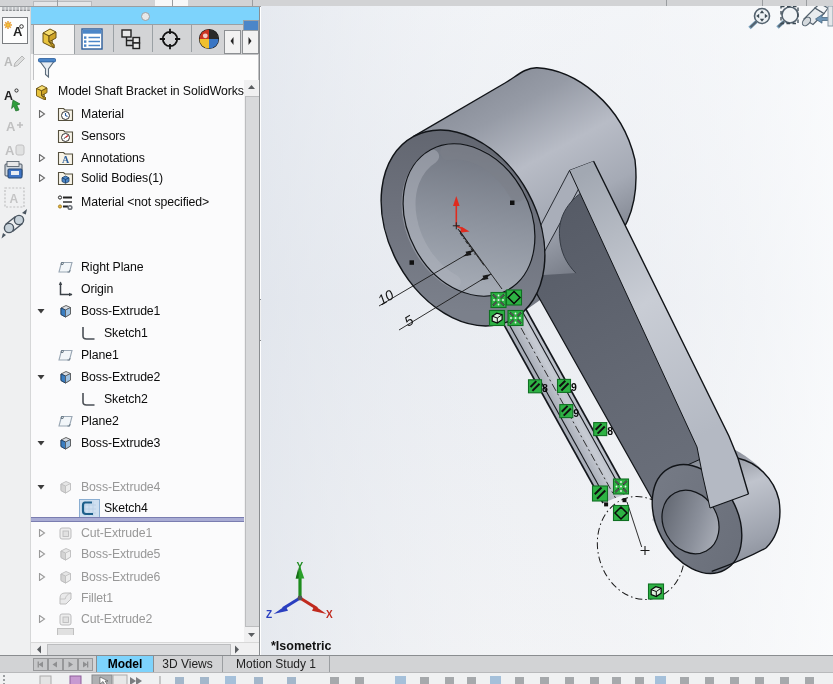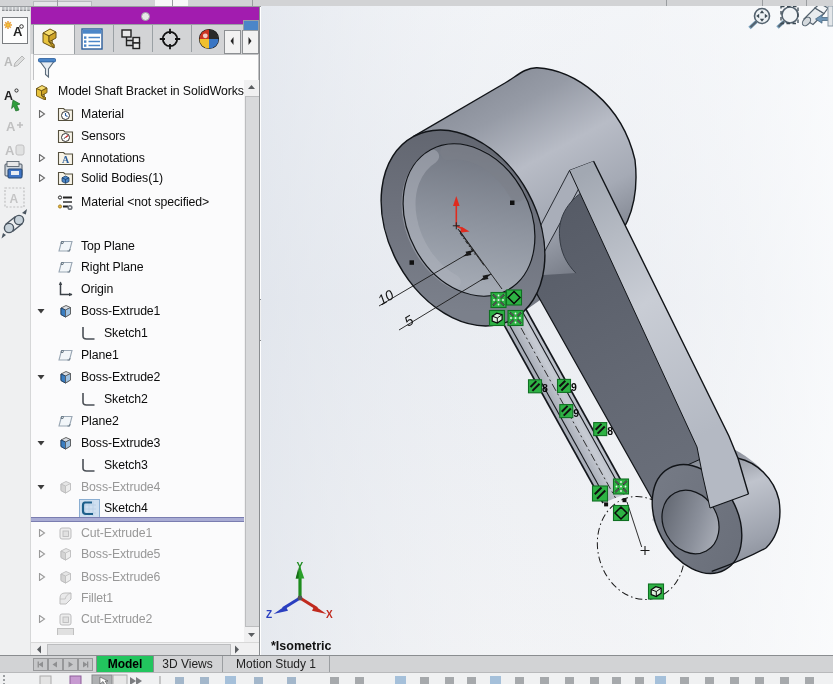--- a/index.html
+++ b/index.html
@@ -94,21 +94,21 @@
     <g stroke="#4a5560" fill="none" stroke-width="1.4">
       <circle cx="9" cy="211" r="4.6" fill="#c8d3db"></circle>
       <circle cx="19" cy="203" r="4.6" fill="#c8d3db"></circle>
       <path d="M5.5 207.5 L15.5 199.5 M12.5 214.5 L22.5 206.5"></path>
     </g>
     <path d="M22 196 L27 192 L25.8 197.5 Z" fill="#4a5560"></path>
     <path d="M6 218 L1.5 221.5 L3 216 Z" fill="#4a5560"></path>
   </svg>
 </div>
 
-<div class="abs" id="panel" style="left:31px;top:7px;width:228px;height:648px;background:#a21caf;">
+<div class="abs" id="panel" style="left:31px;top:7px;width:228px;height:648px;background:#7dd3fc;">
 
   <div class="abs" style="left:110px;top:5px;width:7px;height:7px;border:1px solid #9aa0a4;border-radius:50%;background:#e8e8e8;"></div>
 
   <div class="abs" style="left:0px;top:17px;width:228px;height:29px;background:#d3d4d6;border-top:1px solid #9aa0a4;border-bottom:1px solid #9aa0a4;"></div>
   <div class="abs" style="left:2px;top:17px;width:40px;height:30px;background:#f6f6f6;border:1px solid #9aa0a4;border-bottom:none;"></div>
 
   <svg class="abs" style="left:2px;top:17px" width="226" height="29" viewBox="0 0 226 29">
 
     <g stroke="#9aa0a4">
         <path d="M41.5 0 L41.5 29 M80.5 1 L80.5 28 M119.5 1 L119.5 28 M158.5 1 L158.5 28"></path>
@@ -229,27 +229,20 @@
           <circle cx="3" cy="3.5" r="1.6" fill="none" stroke="#222" stroke-width="1"></circle>
           <path d="M6 3.5 L15 3.5" stroke="#222" stroke-width="2"></path>
           <path d="M6 8 L15 8" stroke="#222" stroke-width="1.4"></path>
           <circle cx="3" cy="12.5" r="1.6" fill="#e8b73d" stroke="#946f10" stroke-width="0.8"></circle>
           <path d="M6 12.5 L11 12.5" stroke="#222" stroke-width="2"></path>
           <circle cx="13" cy="13.5" r="2.6" fill="#6a6f76"></circle>
           <circle cx="13" cy="13.5" r="1" fill="#fff"></circle>
         </svg>
         <div class="rowtxt" style="left:50px">Material &lt;not specified&gt;</div>
       </div>
-<div class="row" style="top:154.7px;">
-        <svg class="icon16" style="left:26px" viewBox="0 0 17 17">
-          <path d="M4.5 3.5 L15 3.5 L12.5 13 L2 13 Z" fill="#eef4f8" fill-opacity="0.7" stroke="#9aa7b4" stroke-width="1.1"></path>
-          <path d="M4.5 3.5 L6.5 3.5 L6 5.5 L4 5.5 Z M13 11 L12.5 13 L10.5 13" fill="none" stroke="#6b7b88" stroke-width="1"></path>
-        </svg>
-        <div class="rowtxt" style="left:50px">Top Plane</div>
-      </div>
 <div class="row" style="top:176.3px;">
         <svg class="icon16" style="left:26px" viewBox="0 0 17 17">
           <path d="M4.5 3.5 L15 3.5 L12.5 13 L2 13 Z" fill="#eef4f8" fill-opacity="0.7" stroke="#9aa7b4" stroke-width="1.1"></path>
           <path d="M4.5 3.5 L6.5 3.5 L6 5.5 L4 5.5 Z M13 11 L12.5 13 L10.5 13" fill="none" stroke="#6b7b88" stroke-width="1"></path>
         </svg>
         <div class="rowtxt" style="left:50px">Right Plane</div>
       </div>
 <div class="row" style="top:198.4px;">
         <svg class="icon16" style="left:26px" viewBox="0 0 17 17">
           <path d="M3.5 1.5 L3.5 13.5 L15 13.5" stroke="#3c4248" stroke-width="1.5" fill="none"></path>
@@ -312,26 +305,20 @@
         <svg class="arrow" style="left:6px">
           <path d="M0.5 2 L7.5 2 L4 6.5 Z" fill="#3c3c3c"></path>
         </svg>
         <svg class="icon16" style="left:26px" viewBox="0 0 17 17">
           <path d="M4 5 L9 2.5 L13.5 4.5 L13.5 11 L8.5 14 L4 11.5 Z" fill="#d9dde2" stroke="#555" stroke-width="0.9"></path>
           <path d="M4 5 L8.5 7 L13.5 4.5" fill="none" stroke="#555" stroke-width="0.8"></path>
           <path d="M4 5 L8.5 7 L8.5 14 L4 11.5 Z" fill="#3a7ec2" stroke="#1d3f66" stroke-width="0.9"></path>
           <path d="M8.5 7 L13.5 4.5 L13.5 11 L8.5 14 Z" fill="#9fc2e2" stroke="#555" stroke-width="0.8"></path>
         </svg>
         <div class="rowtxt" style="left:50px">Boss-Extrude3</div>
-      </div>
-<div class="row" style="top:373.6px;">
-        <svg class="icon16" style="left:49px" viewBox="0 0 17 17">
-          <path d="M3 2 L3 11 Q3 14 6.5 14 L14.5 14" fill="none" stroke="#4a4f55" stroke-width="1.6"></path>
-        </svg>
-        <div class="rowtxt" style="left:73px">Sketch3</div>
       </div>
 <div class="row gray" style="top:395.8px;">
         <svg class="arrow" style="left:6px">
           <path d="M0.5 2 L7.5 2 L4 6.5 Z" fill="#3c3c3c"></path>
         </svg>
         <svg class="icon16" style="left:26px" viewBox="0 0 17 17" opacity="0.55">
           <path d="M4 5 L9 2.5 L13.5 4.5 L13.5 11 L8.5 14 L4 11.5 Z" fill="#d5d5d5" stroke="#8a8a8a" stroke-width="0.9"></path>
           <path d="M4 5 L8.5 7 L8.5 14 L4 11.5 Z" fill="#b5b5b5" stroke="#8a8a8a" stroke-width="0.9"></path>
           <path d="M8.5 7 L13.5 4.5 L13.5 11 L8.5 14 Z" fill="#e2e2e2" stroke="#8a8a8a" stroke-width="0.8"></path>
         </svg>
@@ -700,21 +687,21 @@
     </g>
     <g fill="#8e8f91">
       <path d="M10 3.5 L5.5 6.5 L10 9.5 Z"></path>
         <path d="M24 3.5 L19.5 6.5 L24 9.5 Z"></path>
       <path d="M35.5 3.5 L40 6.5 L35.5 9.5 Z"></path>
         <path d="M50 3.5 L54.5 6.5 L50 9.5 Z"></path>
     </g>
     <rect x="4.6" y="3.5" width="1.3" height="6" fill="#8e8f91"></rect>
     <rect x="54" y="3.5" width="1.3" height="6" fill="#8e8f91"></rect>
   </svg>
-  <div class="abs" style="left:96px;top:0px;width:56px;height:16px;background:#22c55e;border-left:1px solid #8a8d90;border-right:1px solid #8a8d90;text-align:center;font-size:12px;font-weight:bold;color:#000;line-height:16px;">Model</div>
+  <div class="abs" style="left:96px;top:0px;width:56px;height:16px;background:#7dd3fc;border-left:1px solid #8a8d90;border-right:1px solid #8a8d90;text-align:center;font-size:12px;font-weight:bold;color:#000;line-height:16px;">Model</div>
   <div class="abs" style="left:153px;top:0px;width:69px;height:16px;border-right:1px solid #9b9ea1;text-align:center;font-size:12px;color:#222;line-height:16px;">3D Views</div>
   <div class="abs" style="left:223px;top:0px;width:106px;height:16px;border-right:1px solid #9b9ea1;text-align:center;font-size:12px;color:#222;line-height:16px;">Motion Study 1</div>
 </div>
 
 <div class="abs" style="left:0;top:672px;width:833px;height:12px;background:#f0f1f2;border-top:1px solid #b8b9bb;">
   <svg class="abs" style="left:0;top:0" width="833" height="12" viewBox="0 0 833 12">
     <g fill="#9a9da0">
         <rect x="3" y="2" width="2" height="2"></rect>
         <rect x="3" y="6" width="2" height="2"></rect>
         <rect x="3" y="10" width="2" height="2"></rect>

